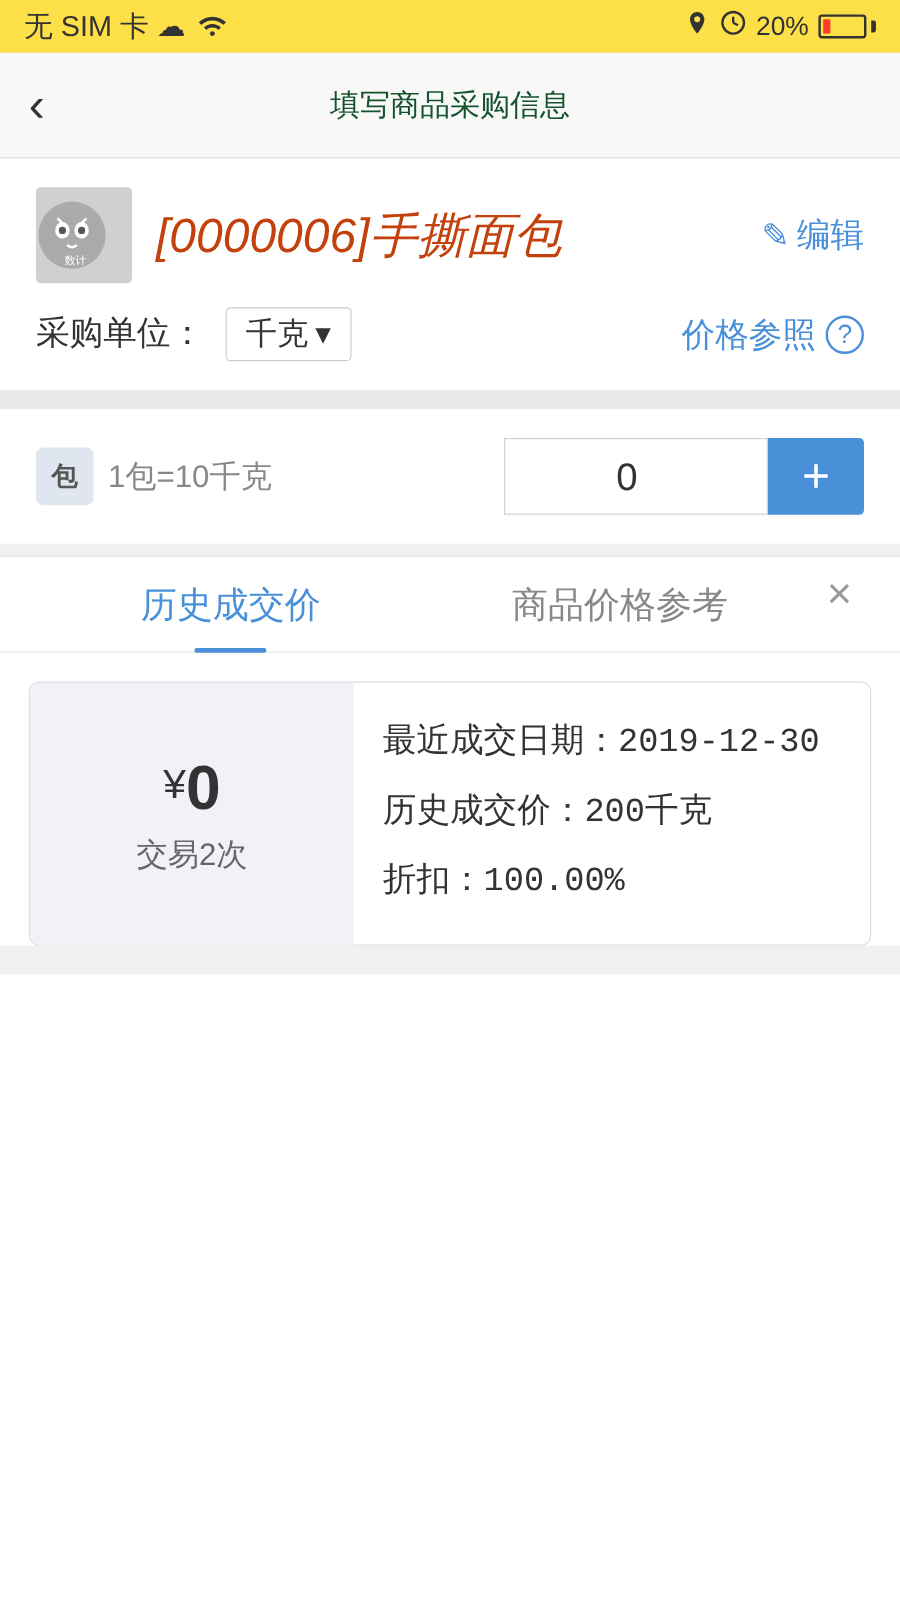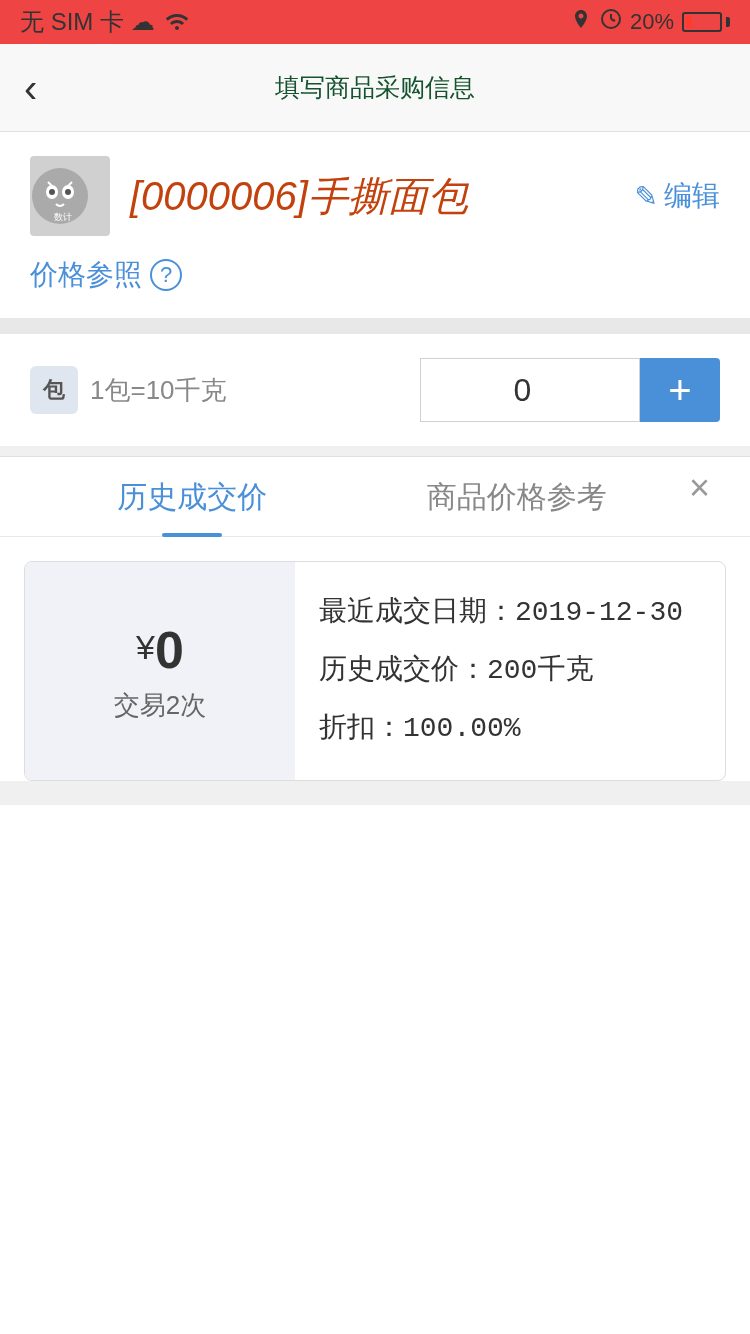--- a/index.html
+++ b/index.html
@@ -10,21 +10,21 @@
       font-family: -apple-system, "PingFang SC", "Helvetica Neue", Arial, sans-serif;
       background: #f0f0f0;
       font-size: 28px;
       color: #333;
     }
 
     
     .status-bar {
       width: 750px;
       height: 44px;
-      background: #ef4444;
+      background: #fde047;
       display: flex;
       align-items: center;
       justify-content: space-between;
       padding: 0 20px;
       font-size: 24px;
       color: #333;
     }
     .status-left {
       display: flex;
       align-items: center;
@@ -406,20 +406,27 @@
         </svg>
       </div>
       <span class="product-name">[0000006]手撕面包</span>
     </div>
     <div class="edit-btn">
       <span>✎</span>
       <span>编辑</span>
     </div>
   </div>
   <div class="product-unit-row">
+    <div>
+      <span>采购单位：</span>
+      <span class="unit-select">
+        <span>千克</span>
+        <span>▾</span>
+      </span>
+    </div>
     <div class="price-ref">
       <span>价格参照</span>
       <div class="price-ref-help">
         <span>?</span>
       </div>
     </div>
   </div>
 </div>
 
 <div class="divider"></div>

